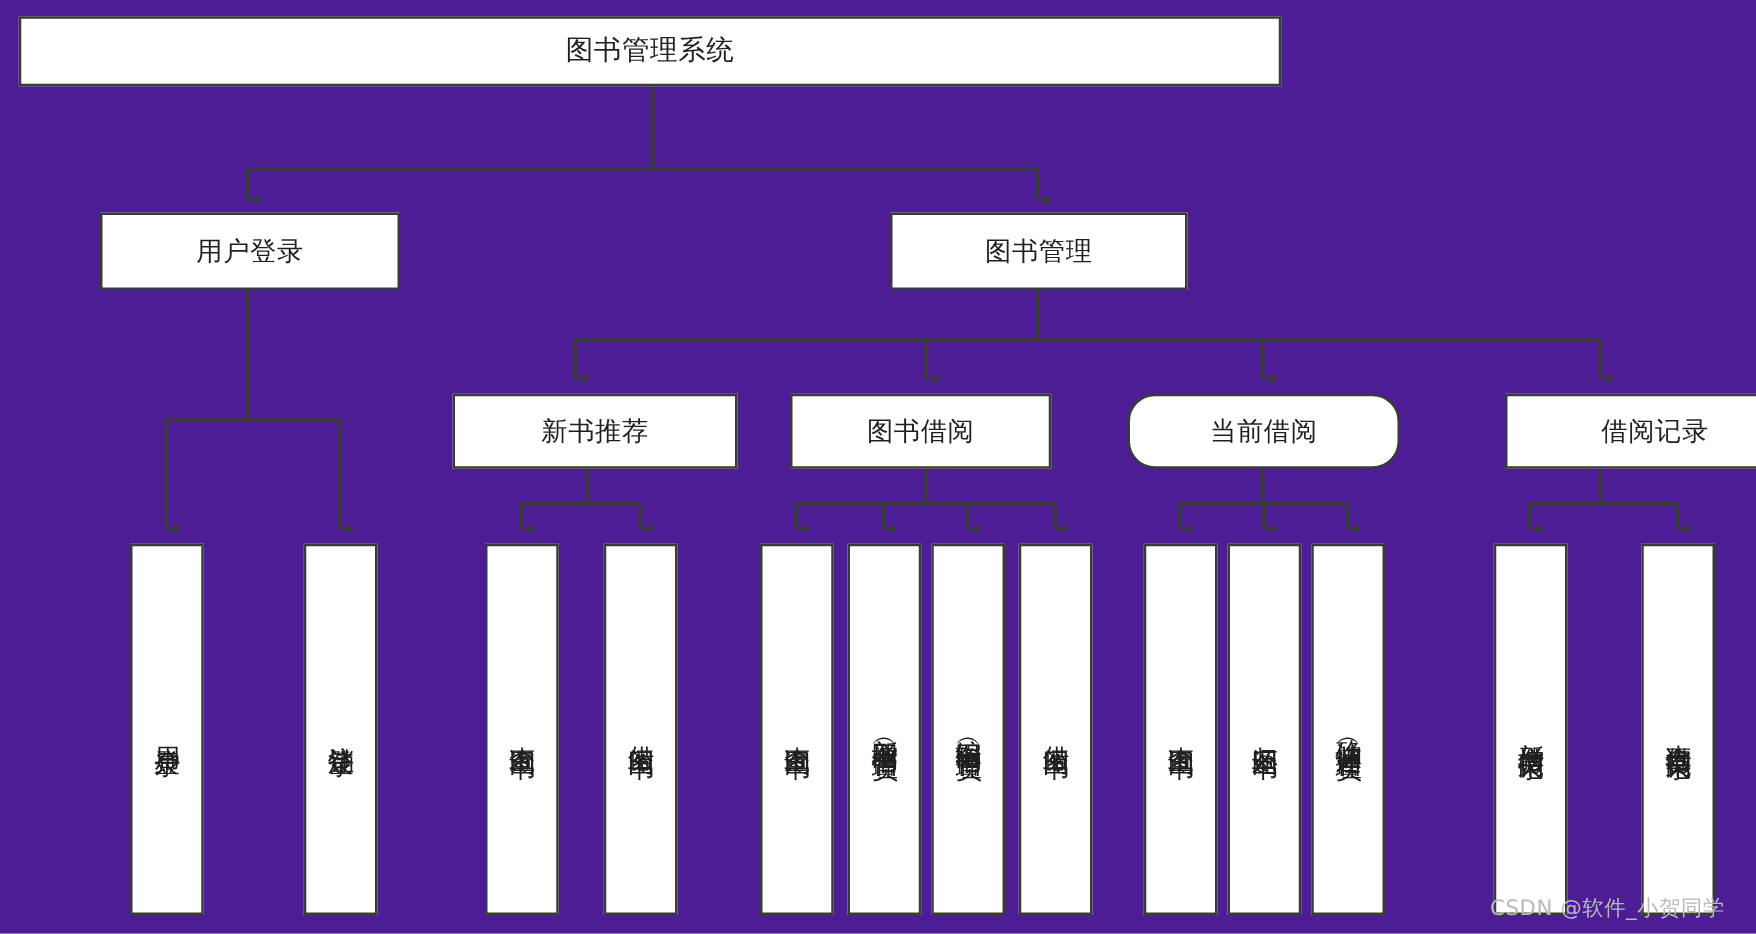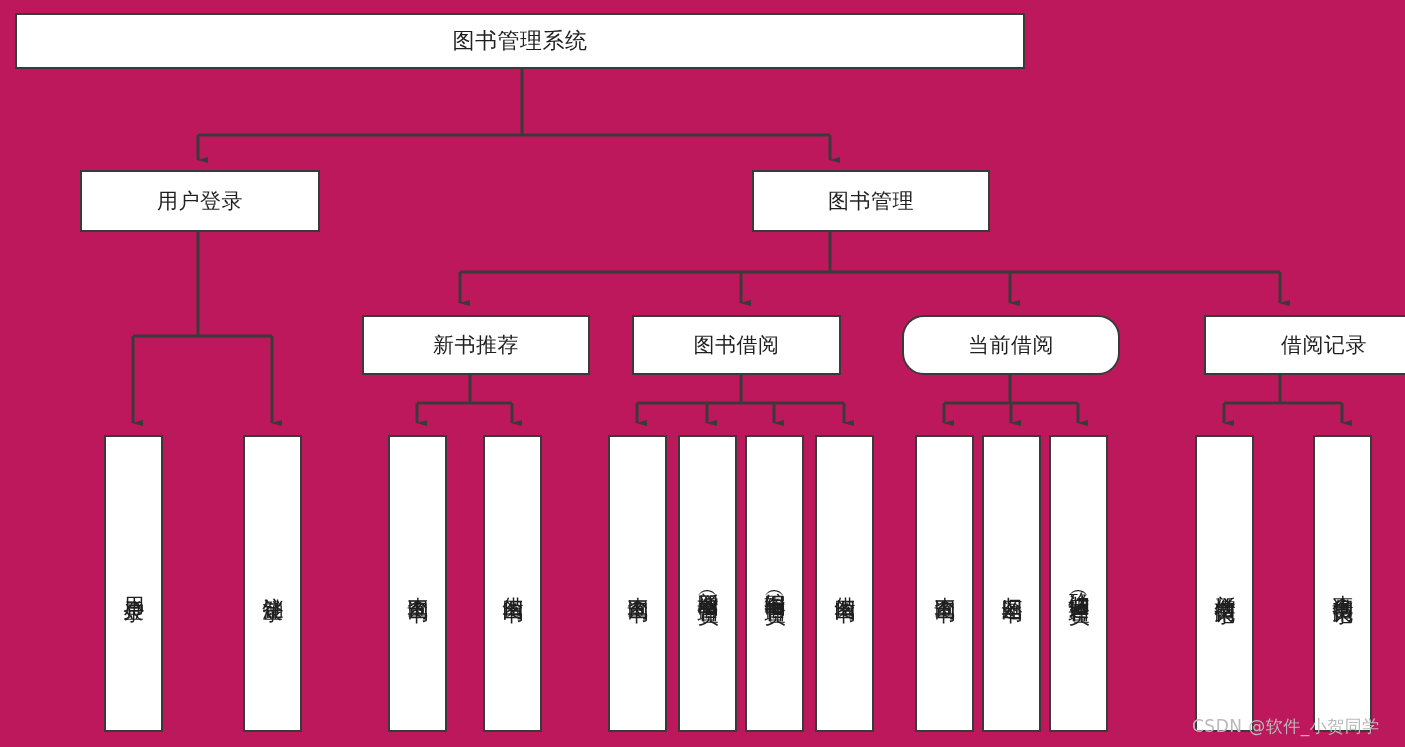--- a/index.html
+++ b/index.html
@@ -7,21 +7,21 @@
     padding: 0;
     background: #ffffff;
   }
   body {
     font-family: "DejaVu Sans", "Liberation Sans", sans-serif;
   }
   #canvas {
     position: relative;
     width: 1405px;
     height: 747px;
-    background: #be185d;
+    background: #4c1d95;
     overflow: hidden;
   }
   svg#wires {
     position: absolute;
     left: 0;
     top: 0;
     width: 1405px;
     height: 747px;
     pointer-events: none;
   }
@@ -122,21 +122,21 @@
     </g>
   </svg>
 
   <div class="node root horiz" style="left:15px; top:13px; width:1010px; height:56px;">
     <span class="label">图书管理系统</span>
   </div>
 
   <div class="node horiz" style="left:80px; top:170px; width:240px; height:62px;">
     <span class="label">用户登录</span>
   </div>
-  <div class="node horiz" style="left:712px; top:170px; width:238px; height:62px;margin-left:40px;">
+  <div class="node horiz" style="left:712px; top:170px; width:238px; height:62px;">
     <span class="label">图书管理</span>
   </div>
 
   <div class="node horiz" style="left:362px; top:315px; width:228px; height:60px;">
     <span class="label">新书推荐</span>
   </div>
   <div class="node horiz" style="left:632px; top:315px; width:209px; height:60px;">
     <span class="label">图书借阅</span>
   </div>
   <div class="node horiz" style="left:902px; top:315px; width:218px; height:60px;border-radius:22px;">

